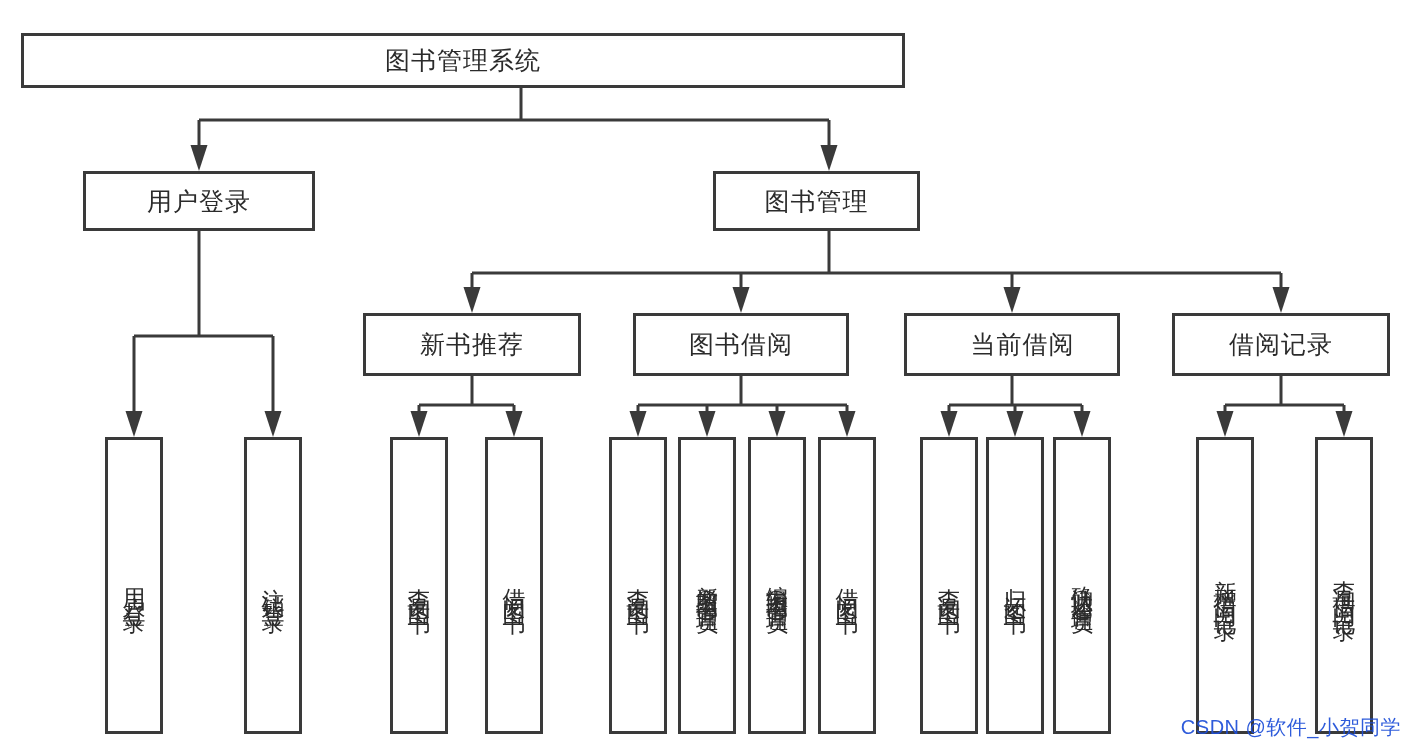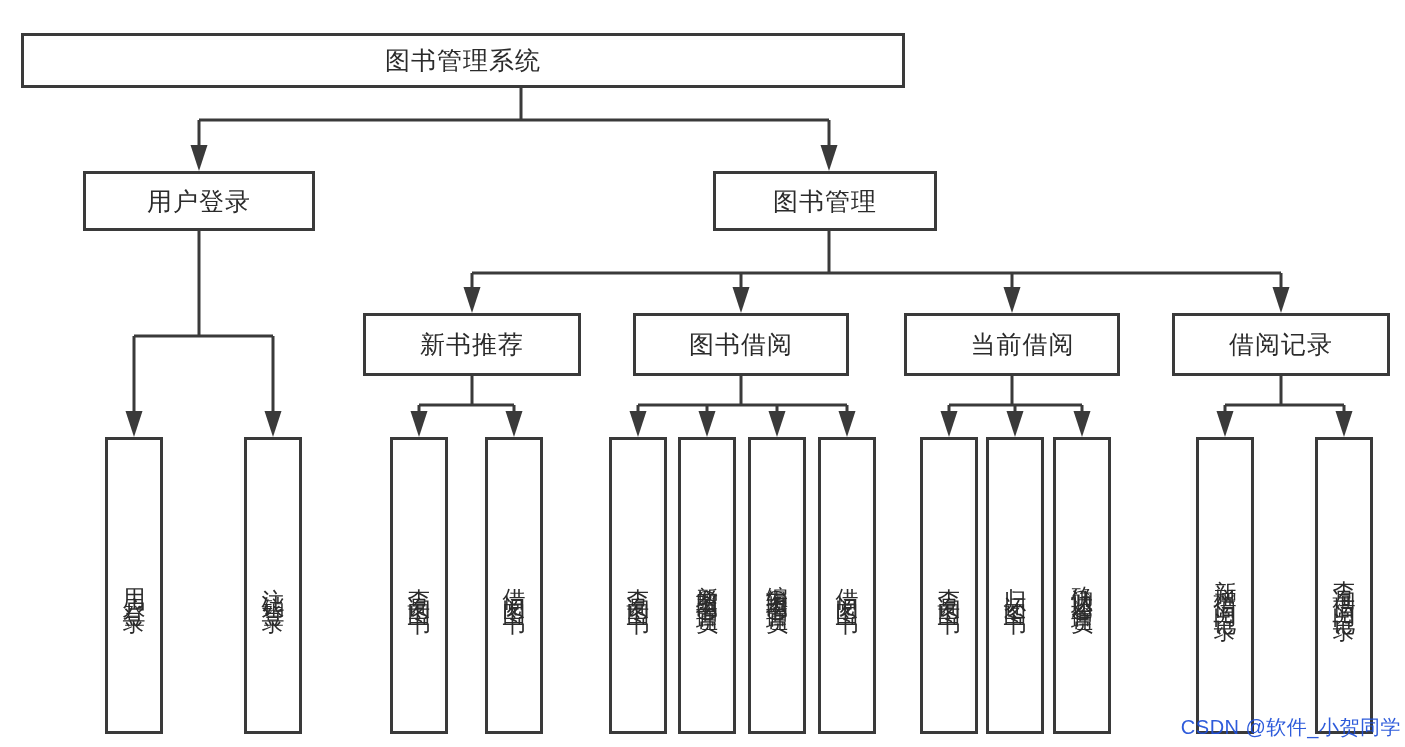--- a/index.html
+++ b/index.html
@@ -77,21 +77,21 @@
     </g>
   </svg>
 
   <div class="node h-node" style="left:21px; top:13px; width:884px; height:55px;margin-top:20px;">
     <span>图书管理系统</span>
   </div>
 
   <div class="node h-node" style="left:83px; top:171px; width:232px; height:60px;">
     <span>用户登录</span>
   </div>
-  <div class="node h-node" style="left:713px; top:171px; width:224px; height:60px;">
+  <div class="node h-node" style="left:713px; top:171px; width:207px; height:60px;">
     <span>图书管理</span>
   </div>
 
   <div class="node h-node" style="left:633px; top:313px; width:216px; height:63px;">
     <span>图书借阅</span>
   </div>
   <div class="node h-node" style="left:363px; top:313px; width:218px; height:63px;">
     <span>新书推荐</span>
   </div>
   <div class="node h-node" style="left:904px; top:313px; width:216px; height:63px;padding-left:21px;">

